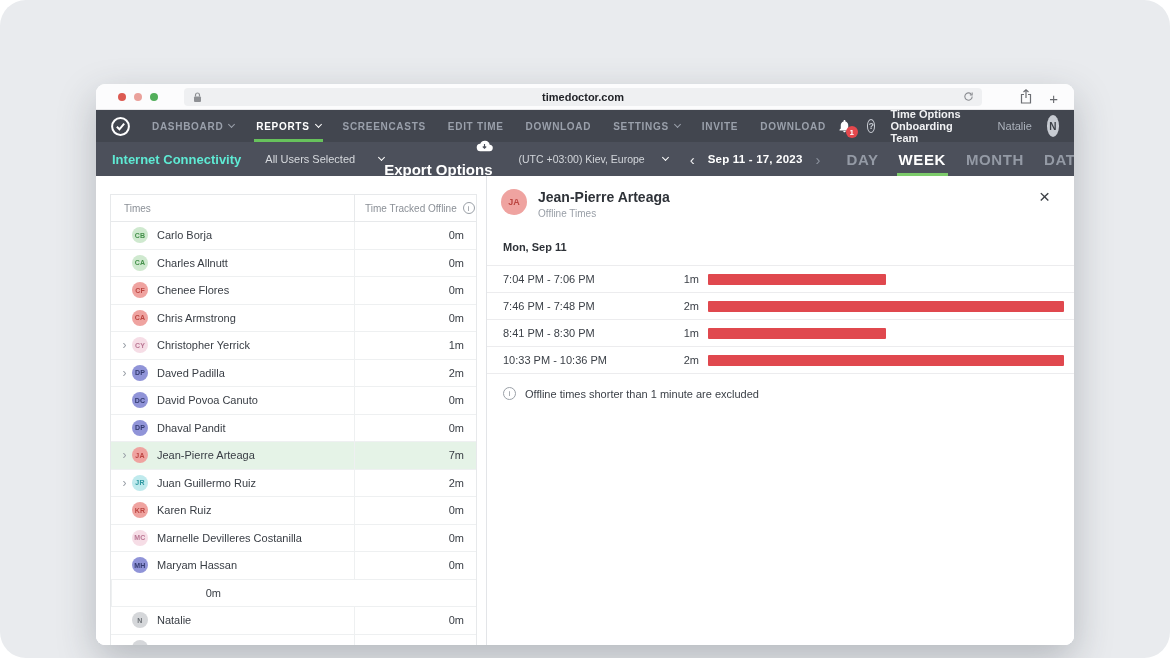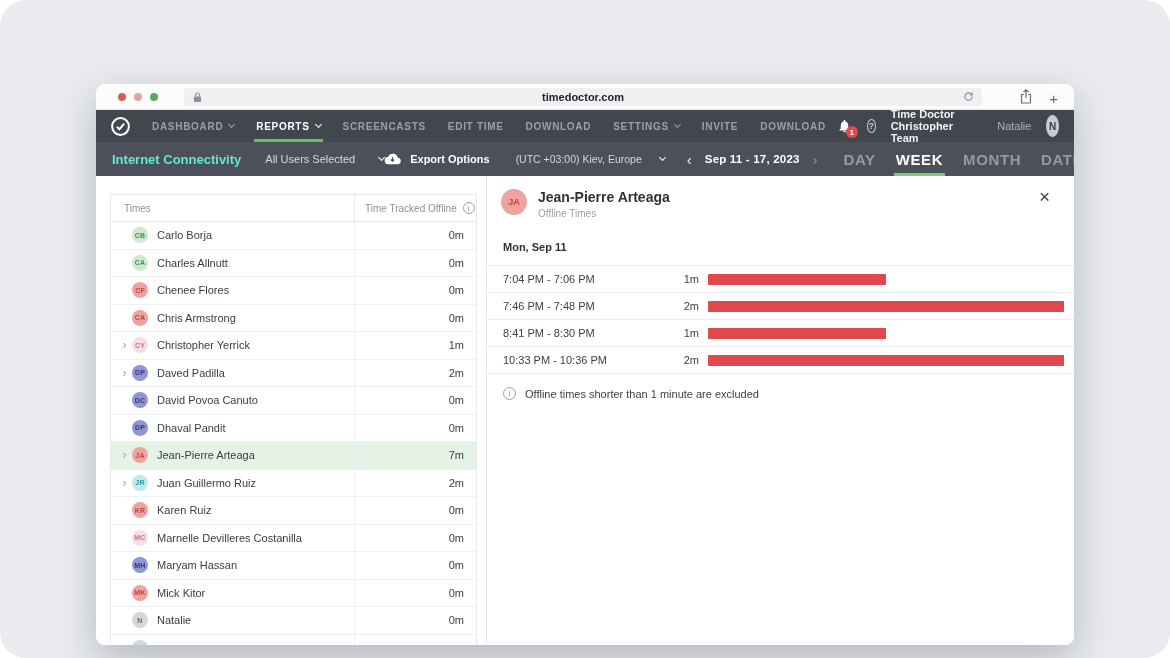--- a/index.html
+++ b/index.html
@@ -47,22 +47,22 @@
   .uname { font-size:11px; color:#abb1bb; }
   .uavatar { width:22px; height:22px; border-radius:50%; background:#c7cbd2; color:#3a3e45;
              font-size:10px; font-weight:bold; display:flex; align-items:center; justify-content:center; }
 
   
   .subnav { height:34px; background:#4c505b; display:flex; align-items:center; padding:0 10px 0 16px; }
   .sub-title { font-size:13px; font-weight:bold; color:#5eead4; white-space:nowrap; }
   .users { display:flex; align-items:center; gap:24px; margin-left:24px; font-size:11px;
            color:#d7dade; cursor:pointer; white-space:nowrap; }
   .spacer { flex:1; }
-  .export { display:flex; align-items:flex-end; gap:9px; font-size:11px; font-weight:bold;
-            color:#fff; cursor:pointer; white-space:nowrap; }
+  .export { display:flex; align-items:flex-end; gap:9px; font-size:15px; font-weight:bold;
+            color:#fff; cursor:pointer; white-space:nowrap;flex-direction:column; }
   .tz { display:flex; align-items:center; gap:18px; margin-left:26px; font-size:10.5px;
         color:#d3d6db; cursor:pointer; white-space:nowrap; }
   .datenav { display:flex; align-items:center; gap:13px; margin-left:22px; white-space:nowrap; }
   .arrow { font-size:15px; line-height:15px; cursor:pointer; }
   .arrow.prev { color:#f0f1f3; } .arrow.next { color:#8c929e; }
   .drange { font-size:11.5px; font-weight:bold; color:#fff; letter-spacing:.2px; }
   .tabs { display:flex; height:34px; margin-left:16px; }
   .tab { display:flex; align-items:center; padding:0 10px; font-size:15px; font-weight:bold;
          letter-spacing:.6px; color:#949aa5; position:relative; cursor:pointer; white-space:nowrap; }
   .tab.active { color:#fff; }
@@ -191,21 +191,21 @@
         </div>
       </div>
     <div class="nav-right">
       <span class="bell">
         <svg width="15" height="16" viewBox="0 0 24 24" fill="#fff">
             <path d="M12 22c1.1 0 2-.9 2-2h-4c0 1.1.9 2 2 2zm6-6v-5c0-3.1-1.6-5.6-4.5-6.3V4c0-.8-.7-1.5-1.5-1.5S10.5 3.2 10.5 4v.7C7.6 5.4 6 7.9 6 11v5l-2 2v1h16v-1l-2-2z"></path>
           </svg>
         <span class="badge">1</span>
       </span>
       <span class="help">?</span>
-      <span class="team">Time Doctor Christopher Team</span>
+      <span class="team">Time Options Onboarding Team</span>
       <span class="uname">Natalie</span>
       <span class="uavatar">N</span>
     </div>
   </div>
 
   <div class="subnav">
     <span class="sub-title">Internet Connectivity</span>
     <span class="users">
       <span>All Users Selected</span>
       <span class="chev" style="color:#fff"></span>
@@ -355,25 +355,20 @@
             </div>
             <div class="trow">
               <div class="cell-name">
                 <span class="expander" style="visibility: hidden;">›</span>
                 <span class="avatar" style="background: rgb(144, 148, 216); color: rgb(51, 58, 110);">MH</span>
                 <span class="rname">Maryam Hassan</span>
               </div>
               <div class="cell-time">0m</div>
             </div>
             <div class="trow">
-              <div class="cell-name">
-                <span class="expander" style="visibility: hidden;">›</span>
-                <span class="avatar" style="background: rgb(239, 163, 160); color: rgb(187, 68, 64);">MK</span>
-                <span class="rname">Mick Kitor</span>
-              </div>
               <div class="cell-time">0m</div>
             </div>
             <div class="trow">
               <div class="cell-name">
                 <span class="expander" style="visibility: hidden;">›</span>
                 <span class="avatar" style="background: rgb(213, 215, 218); color: rgb(105, 110, 116);">N</span>
                 <span class="rname">Natalie</span>
               </div>
               <div class="cell-time">0m</div>
             </div>

